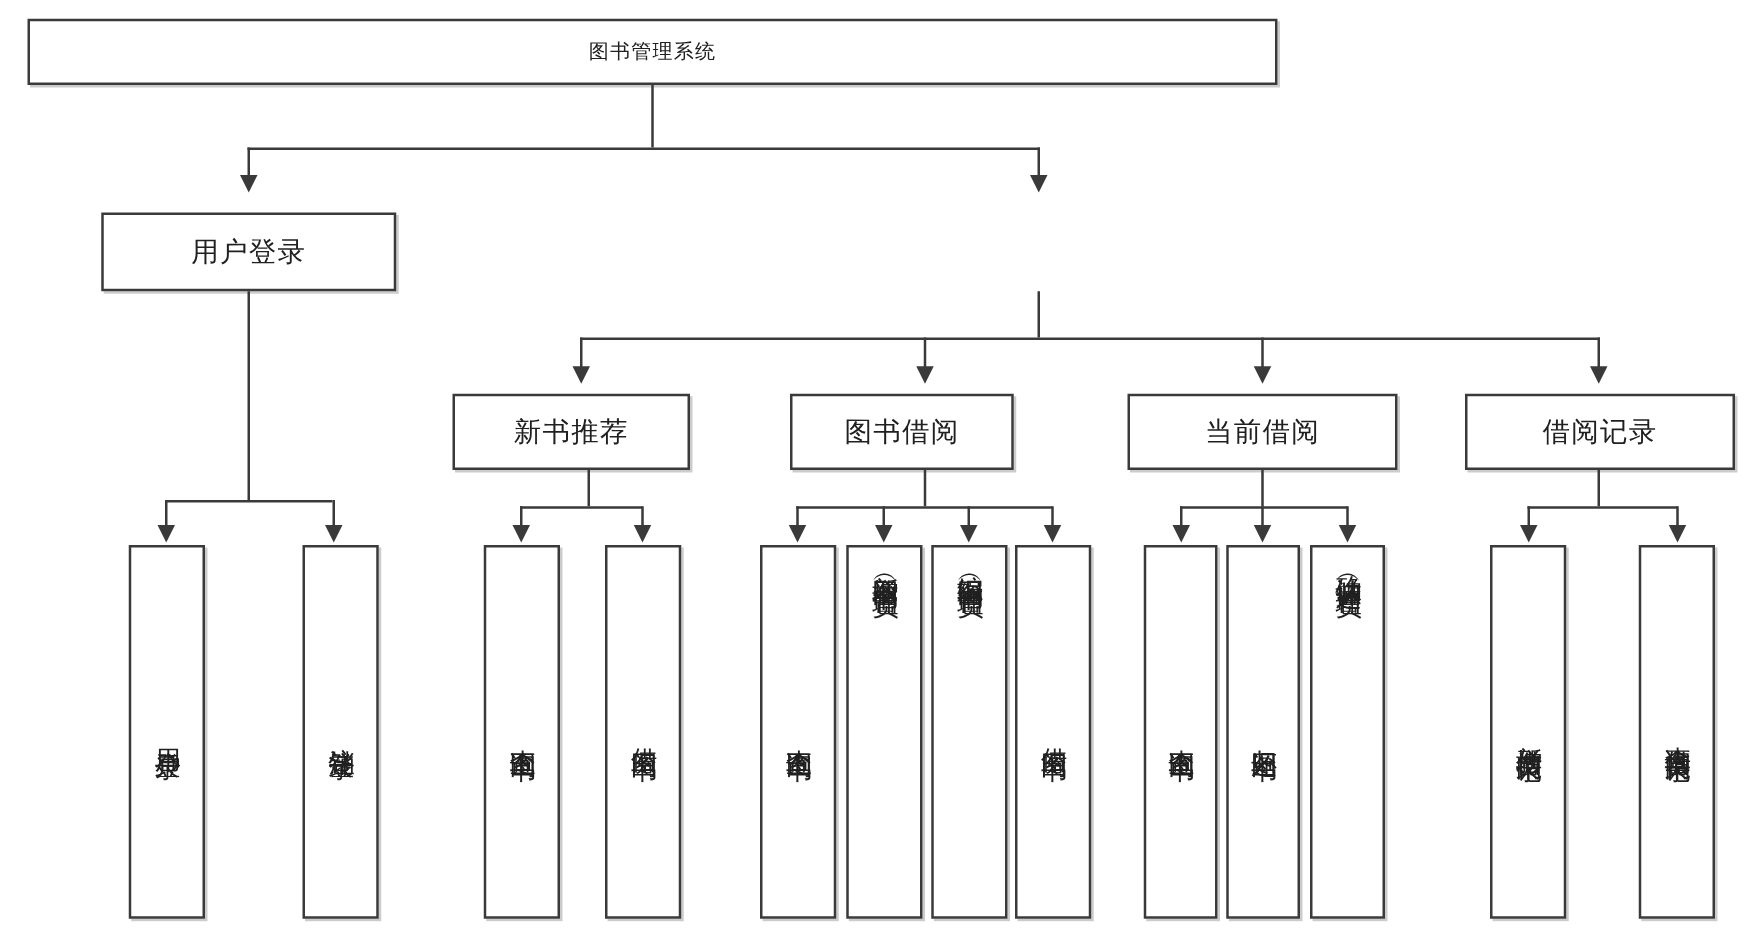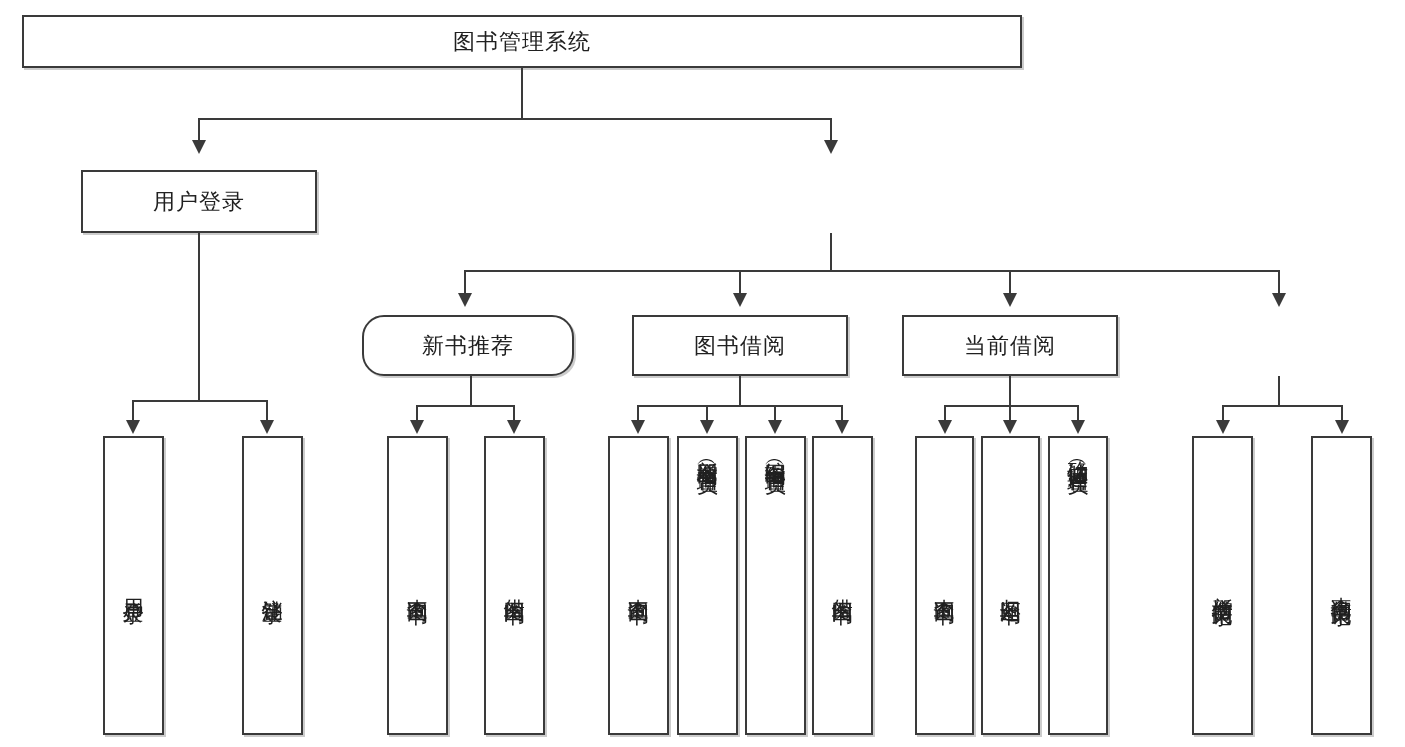--- a/index.html
+++ b/index.html
@@ -25,21 +25,21 @@
   }
   .node .lbl{
     font-size:22px;
     letter-spacing:1px;
     line-height:1.25;
     white-space:nowrap;
   }
 
   
   .node.root{border-width:2px;}
-  .node.root .lbl{font-size:22px;}
+  .node.root .lbl{font-size:16px;}
 
   
   .leaf{
     position:absolute;
     box-sizing:border-box;
     background:#ffffff;
     border:2px solid #3a3a3a;
     box-shadow:2px 2px 0 rgba(0,0,0,.20);
     display:flex;
     justify-content:center;
@@ -116,28 +116,31 @@
 
   <div class="vline" style="left:739px;top:270px;width:2px;height:25px;"></div>
   <div class="arrow" style="left:733px;top:293px;"></div>
 
   <div class="vline" style="left:1009px;top:270px;width:2px;height:25px;"></div>
   <div class="arrow" style="left:1003px;top:293px;"></div>
 
   <div class="vline" style="left:1278px;top:270px;width:2px;height:25px;"></div>
   <div class="arrow" style="left:1272px;top:293px;"></div>
 
-  <div class="node" style="left:362px;top:315px;width:212px;height:61px;border-radius:22px;">
+  <div class="node" style="left:362px;top:315px;width:190px;height:61px;">
     <span class="lbl">新书推荐</span>
   </div>
-  <div class="node" style="left:632px;top:315px;width:216px;height:61px;">
+  <div class="node" style="left:632px;top:315px;width:179px;height:61px;">
     <span class="lbl">图书借阅</span>
   </div>
   <div class="node" style="left:902px;top:315px;width:216px;height:61px;">
     <span class="lbl">当前借阅</span>
+  </div>
+  <div class="node" style="left:1172px;top:315px;width:216px;height:61px;">
+    <span class="lbl">借阅记录</span>
   </div>
 
   <div class="vline" style="left:470px;top:376px;width:2px;height:29px;"></div>
   <div class="hline" style="left:416px;top:405px;width:98px;height:2px;"></div>
   <div class="vline" style="left:416px;top:405px;width:2px;height:17px;"></div>
   <div class="arrow" style="left:410px;top:420px;"></div>
   <div class="vline" style="left:513px;top:405px;width:2px;height:17px;"></div>
   <div class="arrow" style="left:507px;top:420px;"></div>
 
   <div class="vline" style="left:739px;top:376px;width:2px;height:29px;"></div>

